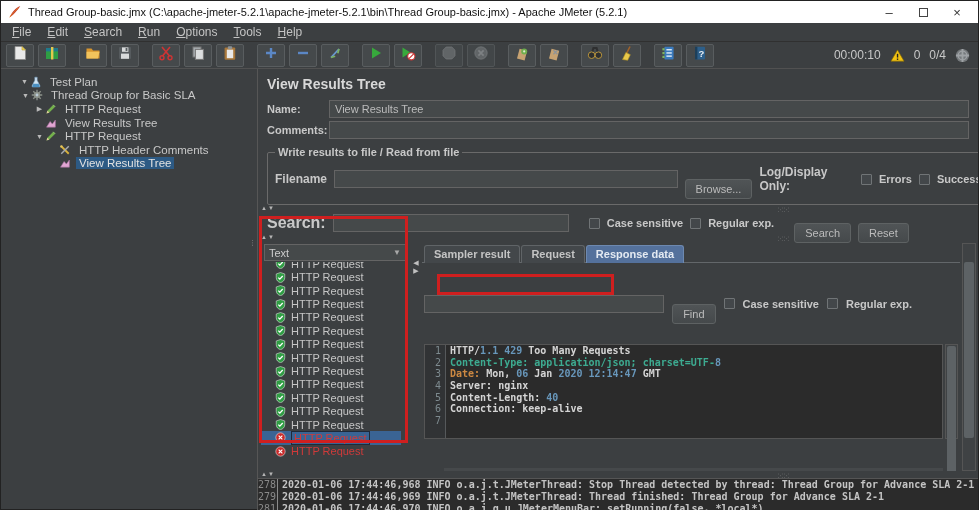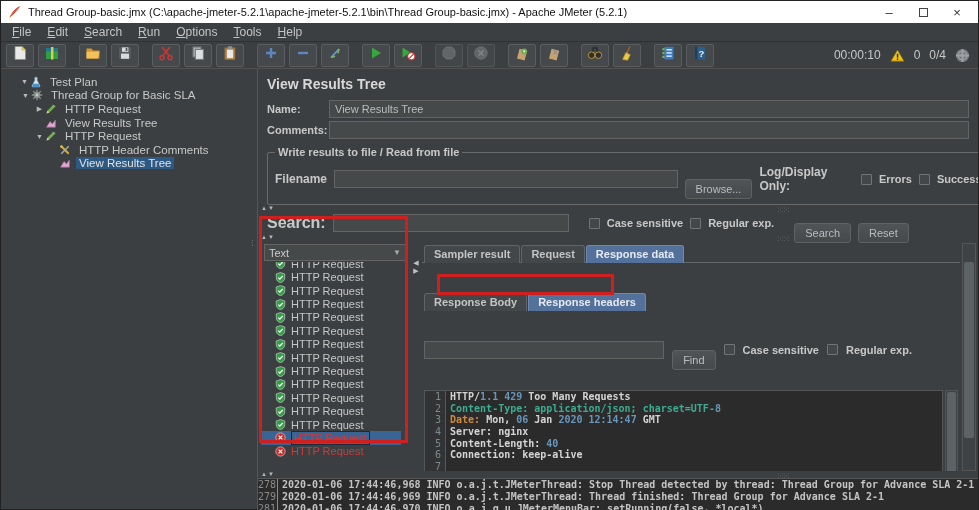--- a/index.html
+++ b/index.html
@@ -568,21 +568,20 @@
                   </svg>
                 </span>
                 <span class="rlabel">HTTP Request</span>
               </div>
             </div>
         </div>
         <div class="mid-arrows">◀<br>▶</div>
 
         <div class="tabs-panel">
           <div class="tab-row"><span class="tab">Sampler result</span><span class="tab">Request</span><span class="tab active">Response data</span></div>
-          <div class="subtab-row"><span class="tab">Response Body</span><span class="tab active">Response headers</span></div>
           <div class="find-row">
             <input class="inp" style="">
             <button class="btn">Find</button>
             <span class="cb"></span>
             <span class="cb-lbl">Case sensitive</span>
             <span class="cb"></span>
             <span class="cb-lbl">Regular exp.</span>
           </div>
           <div class="editor-wrap">
             <div class="editor">

